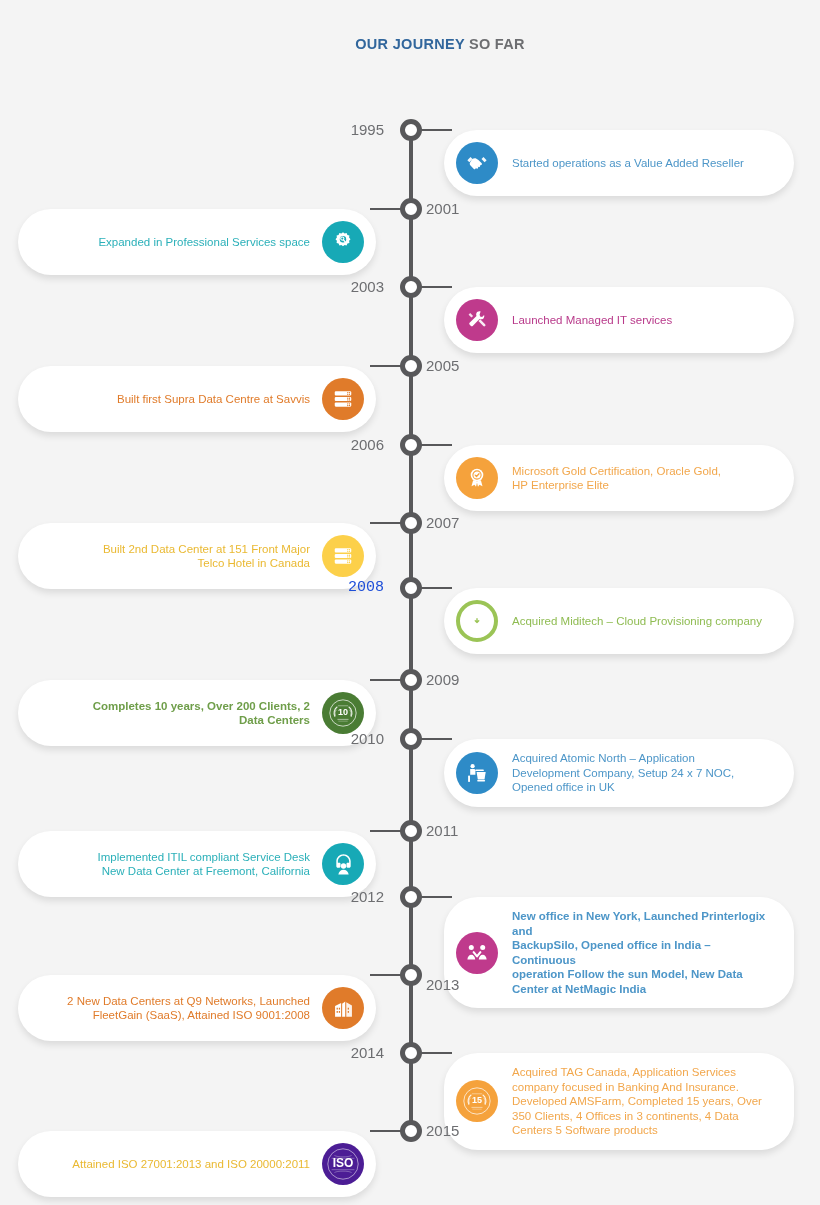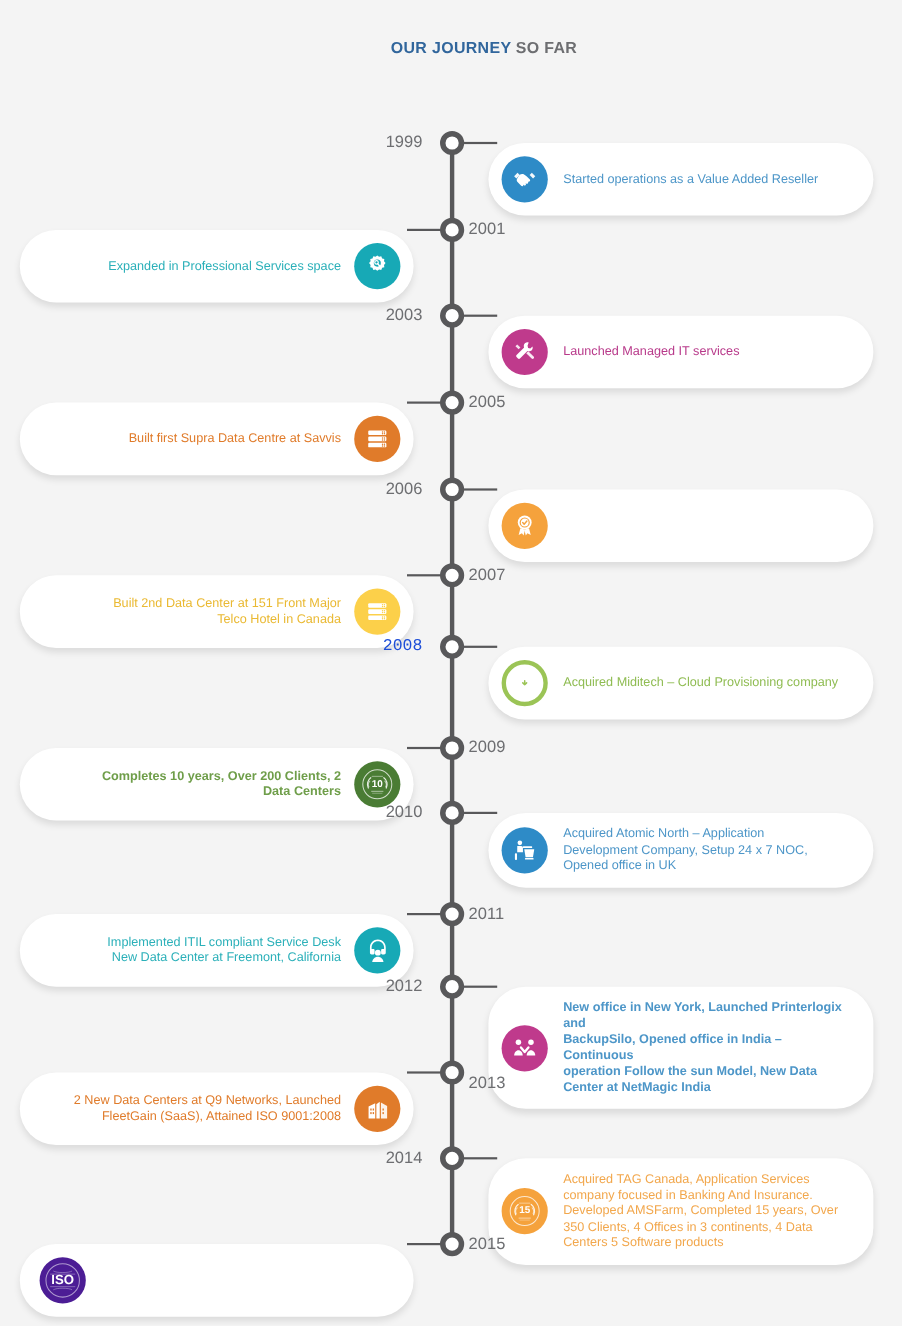--- a/index.html
+++ b/index.html
@@ -157,21 +157,21 @@
 <div class="page-title">
   <span class="title-primary">OUR JOURNEY</span><span class="title-secondary"> SO FAR</span>
 </div>
 
 <div class="timeline-axis"></div>
 
 <div id="rows-root">
     <div class="row right" style="top: 130px;">
       <div class="node"></div>
       <div class="connector"></div>
-      <div class="year" style="color: rgb(109, 110, 113);">1999</div>
+      <div class="year" style="color: rgb(109, 110, 113);">1995</div>
       <div class="card">
         <div class="icon-badge" style="background: rgb(46, 139, 199); color: rgb(46, 139, 199);">
           <svg width="24" height="24" viewBox="0 0 24 24" fill="#fff">
             <path d="M2.4 9.2l3.1-3.1 2 2-3.1 3.1z" opacity=".95"></path>
             <path d="M21.6 9.2l-3.1-3.1-2 2 3.1 3.1z" opacity=".95"></path>
             <path d="M7 8.3c1.5-1 3-1.5 4.4-.6l2 1.3 3.1 2.9c.6.6.6 1.4.1 1.9-.5.5-1.2.5-1.7.1l-.6-.5.6.7c.5.5.4 1.3-.1 1.7-.5.5-1.2.4-1.7 0l-.5-.5.3.5c.4.5.3 1.2-.2 1.6-.5.4-1.1.3-1.5-.1l-.5-.5c.2.5 0 1-.4 1.3-.5.3-1.1.2-1.5-.2l-3.3-3.4c-.9-.9-1-2.2-.3-3.2z"></path>
           </svg>
         </div>
         <div class="card-text" style="color: rgb(77, 150, 200);">Started operations as a Value Added Reseller</div>
       </div>
@@ -241,20 +241,22 @@
       <div class="card">
         <div class="icon-badge" style="background: rgb(245, 162, 60); color: rgb(245, 162, 60);">
           <svg width="24" height="24" viewBox="0 0 24 24" fill="#fff">
             <circle cx="12" cy="9" r="6.3"></circle>
             <circle cx="12" cy="9" r="4.1" fill="none" stroke="currentColor" stroke-width="1.1"></circle>
             <path d="M10.2 9.1l1.3 1.4 2.5-2.8" fill="none" stroke="currentColor" stroke-width="1.3" stroke-linecap="round" stroke-linejoin="round"></path>
             <path d="M8.1 14.3l-1.6 6 3-1.6 1.5 2.1 1.3-5.2z"></path>
             <path d="M15.9 14.3l1.6 6-3-1.6-1.5 2.1-1.3-5.2z"></path>
           </svg>
         </div>
+        <div class="card-text" style="color: rgb(242, 167, 76);">Microsoft Gold Certification, Oracle Gold,
+HP Enterprise Elite</div>
       </div>
     </div>
     <div class="row left" style="top: 523px;">
       <div class="node"></div>
       <div class="connector"></div>
       <div class="year" style="color: rgb(109, 110, 113);">2007</div>
       <div class="card">
         <div class="card-text" style="color: rgb(234, 185, 50);">Built 2nd  Data Center at 151 Front Major
 Telco Hotel in Canada</div>
         <div class="icon-badge" style="background: rgb(252, 208, 74); color: rgb(252, 208, 74);">
@@ -417,20 +419,21 @@
 Developed AMSFarm, Completed 15 years, Over
 350 Clients, 4 Offices in 3 continents, 4 Data
 Centers 5 Software products</div>
       </div>
     </div>
     <div class="row left" style="top: 1131px;">
       <div class="node"></div>
       <div class="connector"></div>
       <div class="year" style="color: rgb(109, 110, 113);">2015</div>
       <div class="card">
+        <div class="card-text" style="color: rgb(234, 185, 50);">Attained ISO 27001:2013 and ISO 20000:2011</div>
         <div class="icon-badge" style="background: #4c1d95; color: rgb(252, 208, 74);">
           <div class="laurel-wrap">
             <svg width="38" height="38" viewBox="0 0 40 40" fill="none">
               <circle cx="20" cy="20" r="16" stroke="#fff" stroke-width="1" opacity=".55"></circle>
               <path d="M8 14h24M8 26h24" stroke="#fff" stroke-width=".8" opacity=".4"></path>
               <path d="M11 11c3 2 15 2 18 0M11 29c3-2 15-2 18 0" stroke="#fff" stroke-width=".8" opacity=".4"></path>
             </svg>
             <div class="laurel-num" style="font-size: 12px; top: 13px;">ISO</div>
           </div>
         </div>

